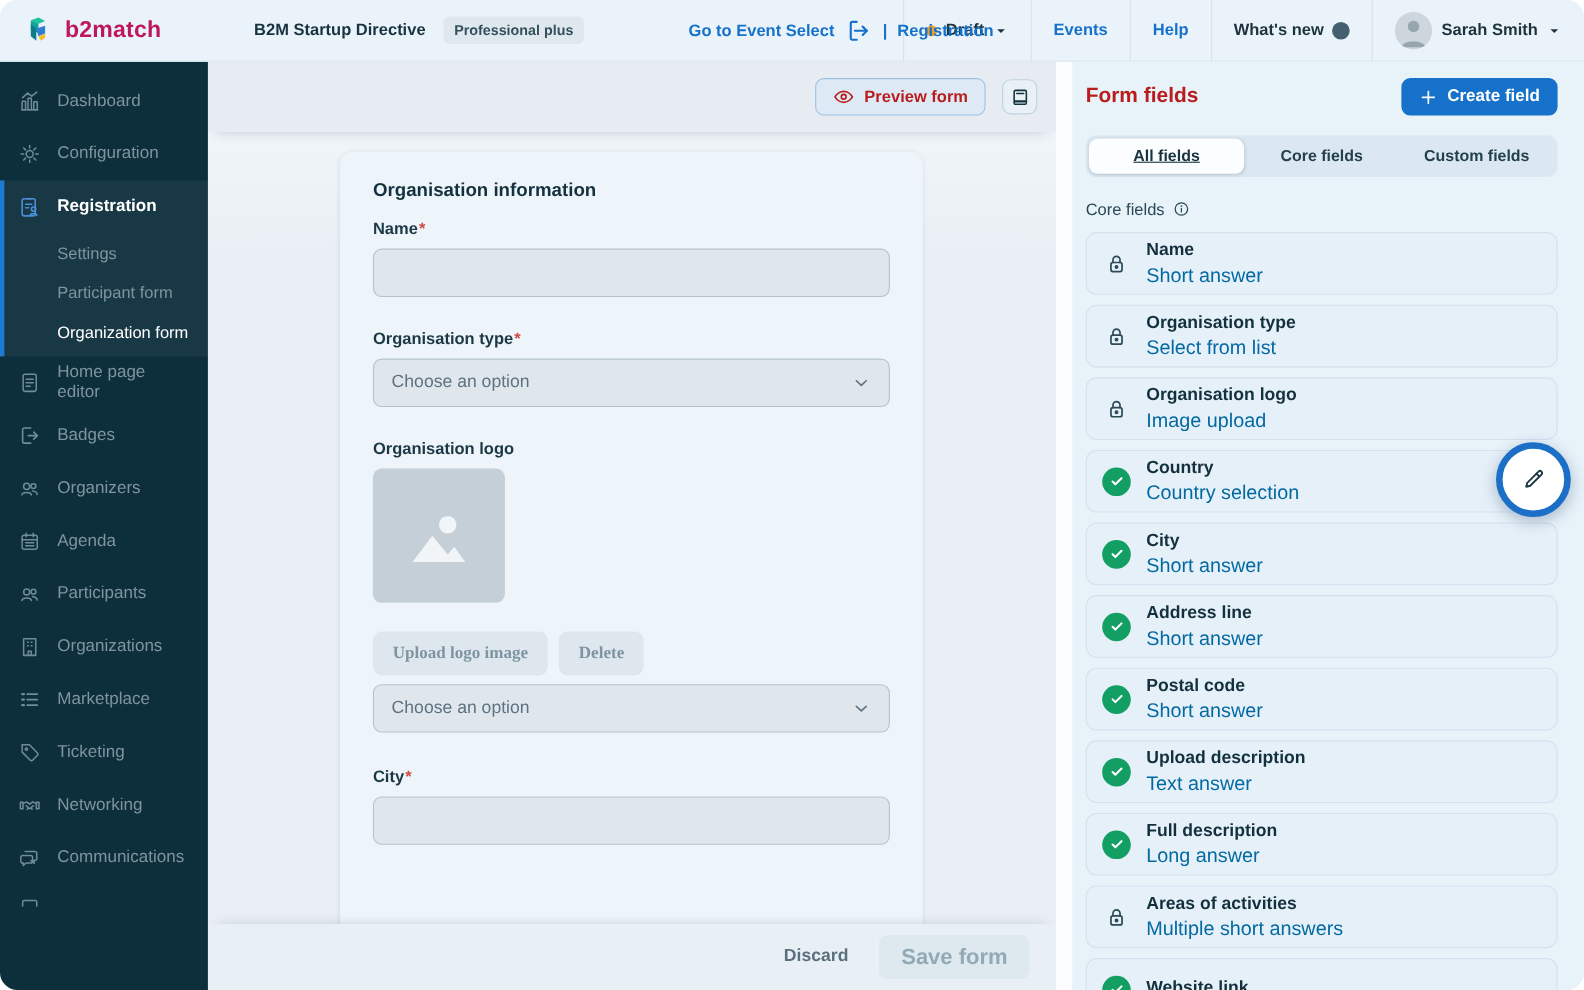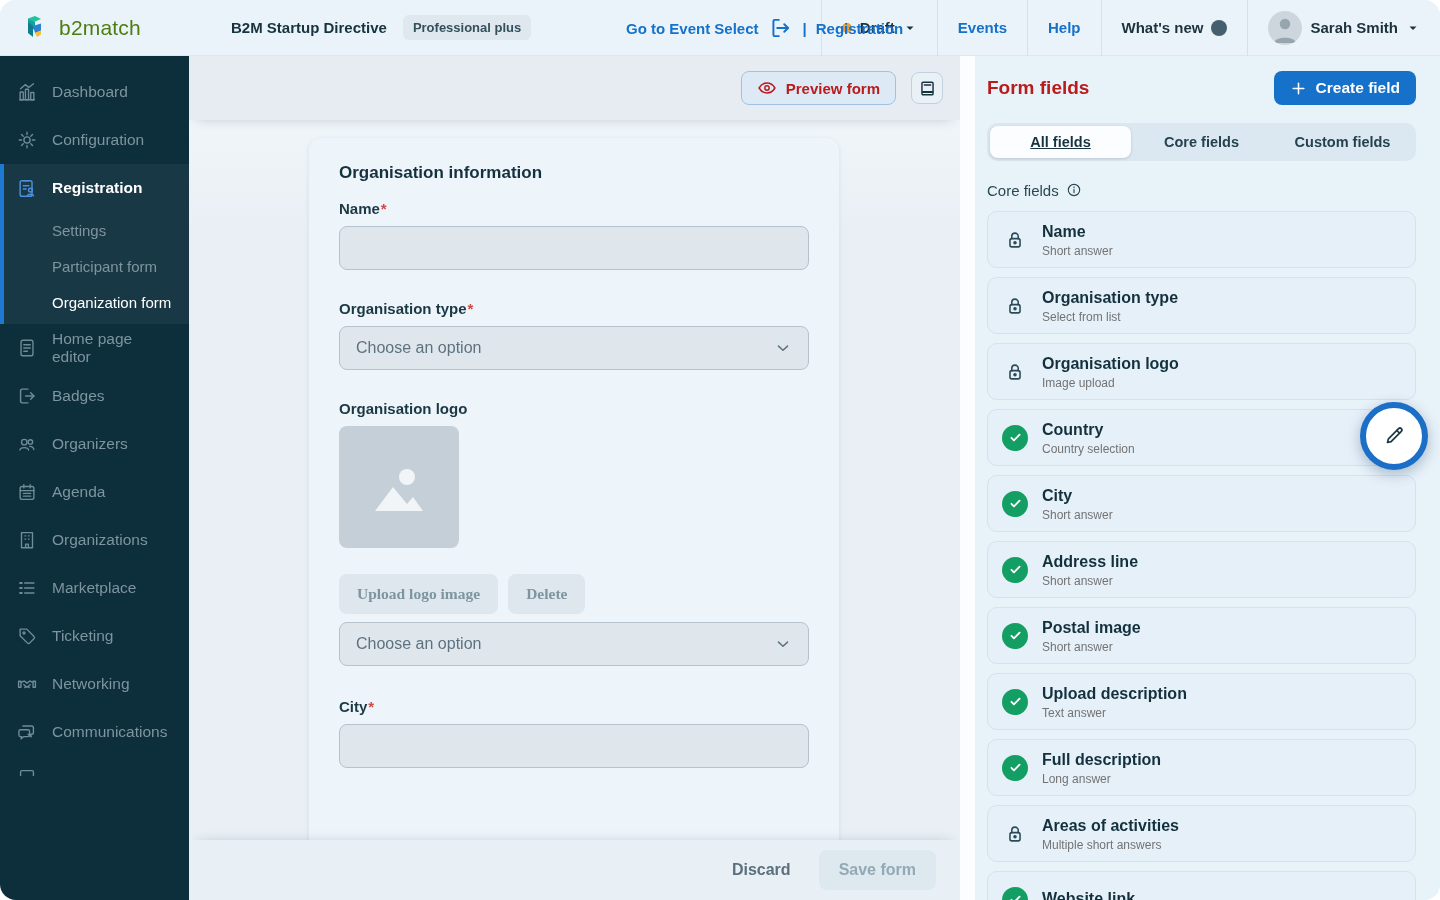--- a/index.html
+++ b/index.html
@@ -4,21 +4,21 @@
 <style>
   * { box-sizing: border-box; margin: 0; padding: 0; }
   body { background:#ffffff; font-family:"Liberation Sans", sans-serif; }
   .app { position:relative; width:1440px; height:900px; border-radius:16px; overflow:hidden;
          background:#e8f1f8; color:#16323e; }
 
   
   .header { position:absolute; top:0; left:0; right:0; height:56px; background:#eaf3fa;
             display:flex; align-items:center; z-index:6; border-bottom:1px solid #dde7ee; }
   .brand-wrap { display:flex; align-items:center; gap:10px; padding-left:22px; width:189px; flex:none; }
-  .brand-text { font-size:21px; font-weight:400; color:#4d7c0f; letter-spacing:.2px; }
+  .brand-text { font-size:21px; font-weight:700; color:#be185d; letter-spacing:.2px; }
   .event-title { margin-left:42px; font-size:15px; font-weight:700; color:#17333f; }
   .plan-badge { margin-left:16px; background:#dfe8ee; color:#33505c; font-size:13px; font-weight:600;
                 padding:5px 10px; border-radius:6px; }
   .header-center { position:absolute; left:626px; top:0; height:56px; display:flex; align-items:center; gap:9px; }
   .blue-link { color:#1571c9; font-size:15px; font-weight:600; cursor:pointer; }
   .link-divider { color:#1571c9; font-size:15px; font-weight:600; }
   .header-right { margin-left:auto; display:flex; align-items:stretch; height:56px; }
   .hr-sec { display:flex; align-items:center; gap:8px; padding:0 20px; border-left:1px solid #d5e0e9; }
   .dot { width:10px; height:10px; border-radius:50%; }
   .status-label { font-size:15px; font-weight:700; color:#1d323c; }
@@ -72,21 +72,21 @@
             display:flex; align-items:center; justify-content:center; }
   .img-ph svg { width:64px; height:64px; }
   .btn-row { margin-top:26px; display:flex; gap:10px; }
   .ghost-btn { height:40px; padding:0 18px; border-radius:8px; background:#dee7ee; color:#7e95a1;
                font-size:15.5px; font-weight:600; display:flex; align-items:center; cursor:pointer;font-family:Liberation Serif, serif; }
   .footerbar { height:60px; flex:none; display:flex; align-items:center; justify-content:flex-end; gap:28px;
                padding-right:24px; background:#e9f0f5; position:relative; z-index:2;
                box-shadow:0 -6px 12px -10px rgba(20,50,70,.3); }
   .discard-btn { color:#5a707c; font-size:16px; font-weight:600; cursor:pointer; }
   .save-btn { height:40px; padding:0 20px; border-radius:8px; background:#dde8ef; color:#93a9b5;
-              font-size:16px; font-weight:600; display:flex; align-items:center; cursor:pointer; }
+              font-size:20px; font-weight:600; display:flex; align-items:center; cursor:pointer; }
 
   .gutter { position:absolute; left:960px; top:56px; width:15px; bottom:0; background:#fbfdfe; z-index:4; }
 
   
   .panel { position:absolute; left:975px; top:56px; right:0; bottom:0; background:#e8f2f9; overflow:hidden; z-index:5; }
   .panel-head { display:flex; align-items:center; justify-content:space-between; padding:15px 24px 0 12px; }
   .panel-title { font-size:19px; font-weight:700; color:#b91c1c; }
   .create-btn { height:34px; padding:0 16px; background:#1571c9; color:#ffffff; border-radius:8px;
                 font-size:15.5px; font-weight:600; display:flex; align-items:center; gap:9px; cursor:pointer; }
   .create-btn .ic { width:17px; height:17px; }
@@ -99,21 +99,21 @@
   .group-label .ic { width:16px; height:16px; color:#2a4855; }
   .field-list { margin:0 24px 0 12px; }
   .field-card { height:57px; border:1px solid #d2e2ef; background:#e6f0f9; border-radius:10px; margin-bottom:9px;
                 display:flex; align-items:center; padding:0 14px; gap:14px; cursor:pointer; }
   .fc-icon-lock { width:26px; height:26px; flex:none; display:flex; align-items:center; justify-content:center; color:#2c4a57; }
   .fc-icon-lock .ic { width:22px; height:22px; }
   .fc-check { width:26px; height:26px; flex:none; border-radius:50%; background:#139e63;
               display:flex; align-items:center; justify-content:center; color:#ffffff; }
   .fc-check .ic { width:15px; height:15px; }
   .fc-title { font-size:16px; font-weight:700; color:#13313d; line-height:19px; }
-  .fc-sub { font-size:12px; color:#737373; margin-top:3px; }
+  .fc-sub { font-size:18px; color:#0369a1; margin-top:3px; }
   .edit-spotlight { position:absolute; left:1360px; top:402px; width:68px; height:68px; border-radius:50%;
                     background:#ffffff; border:6px solid #1b6fc6; display:flex; align-items:center; justify-content:center;
                     box-shadow:0 4px 14px rgba(10,50,90,.3); z-index:10; cursor:pointer; }
   .edit-spotlight .ic { width:24px; height:24px; color:#1c3843; }
 
   svg.ic { display:block; }
 </style>
 </head>
 <body>
 
@@ -248,20 +248,29 @@
       </div>
 
       <div class="side-item">
         <svg class="ic" viewBox="0 0 24 24" fill="none" stroke="currentColor" stroke-width="1.5" stroke-linecap="round">
           <rect x="4.5" y="6" width="15" height="14" rx="2"></rect>
             <path d="M4.5 10.5h15M8.5 4v3.5M15.5 4v3.5M8 13.5h8M8 16.5h8"></path>
         </svg>
         <span>Agenda</span>
       </div>
 
+      <div class="side-item">
+        <svg class="ic" viewBox="0 0 24 24" fill="none" stroke="currentColor" stroke-width="1.5" stroke-linecap="round">
+          <circle cx="9" cy="10" r="3"></circle>
+            <circle cx="15.7" cy="9.7" r="2.4"></circle>
+            <path d="M4.3 18.5c.5-3.4 8.9-3.4 9.4 0"></path>
+            <path d="M14.8 14.6c2.6.2 4.4 1.5 4.7 3.4"></path>
+        </svg>
+        <span>Participants</span>
+      </div>
 
       <div class="side-item">
         <svg class="ic" viewBox="0 0 24 24" fill="none" stroke="currentColor" stroke-width="1.5" stroke-linejoin="round">
           <rect x="6" y="4" width="12" height="16.5"></rect>
             <path d="M9.3 7.5h1.8M13 7.5h1.8M9.3 11h1.8M13 11h1.8M10.5 20.5v-4h3v4"></path>
         </svg>
         <span>Organizations</span>
       </div>
 
       <div class="side-item">
@@ -484,21 +493,21 @@
         </div>
       </div>
 
       <div class="field-card">
         <span class="fc-check">
           <svg class="ic" viewBox="0 0 24 24" fill="none" stroke="currentColor" stroke-width="3" stroke-linecap="round" stroke-linejoin="round">
               <path d="M5.5 12.5l4 4L18.5 7.5"></path>
             </svg>
         </span>
         <div>
-          <div class="fc-title">Postal image</div>
+          <div class="fc-title">Postal code</div>
           <div class="fc-sub">Short answer</div>
         </div>
       </div>
 
       <div class="field-card">
         <span class="fc-check">
           <svg class="ic" viewBox="0 0 24 24" fill="none" stroke="currentColor" stroke-width="3" stroke-linecap="round" stroke-linejoin="round">
               <path d="M5.5 12.5l4 4L18.5 7.5"></path>
             </svg>
         </span>

